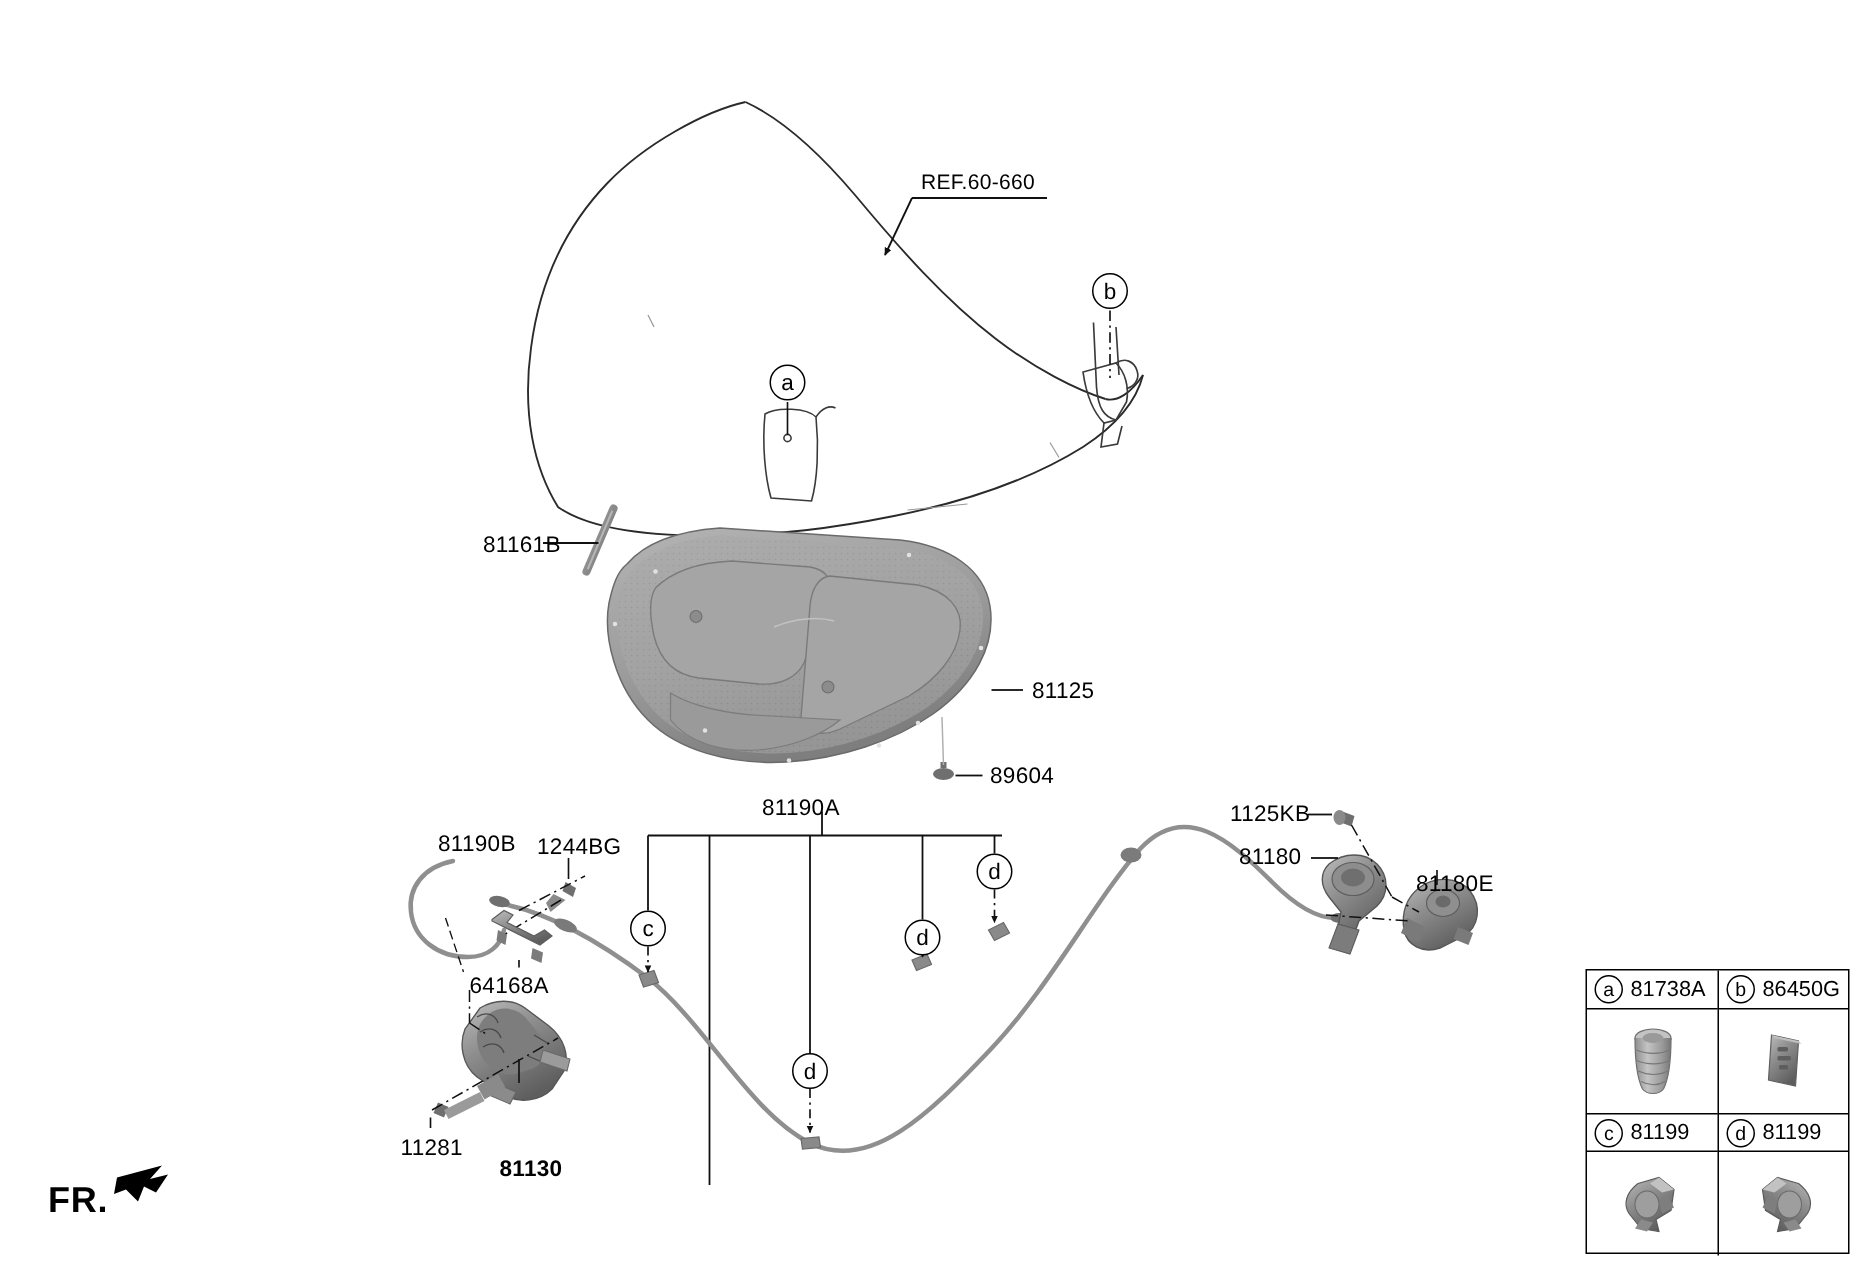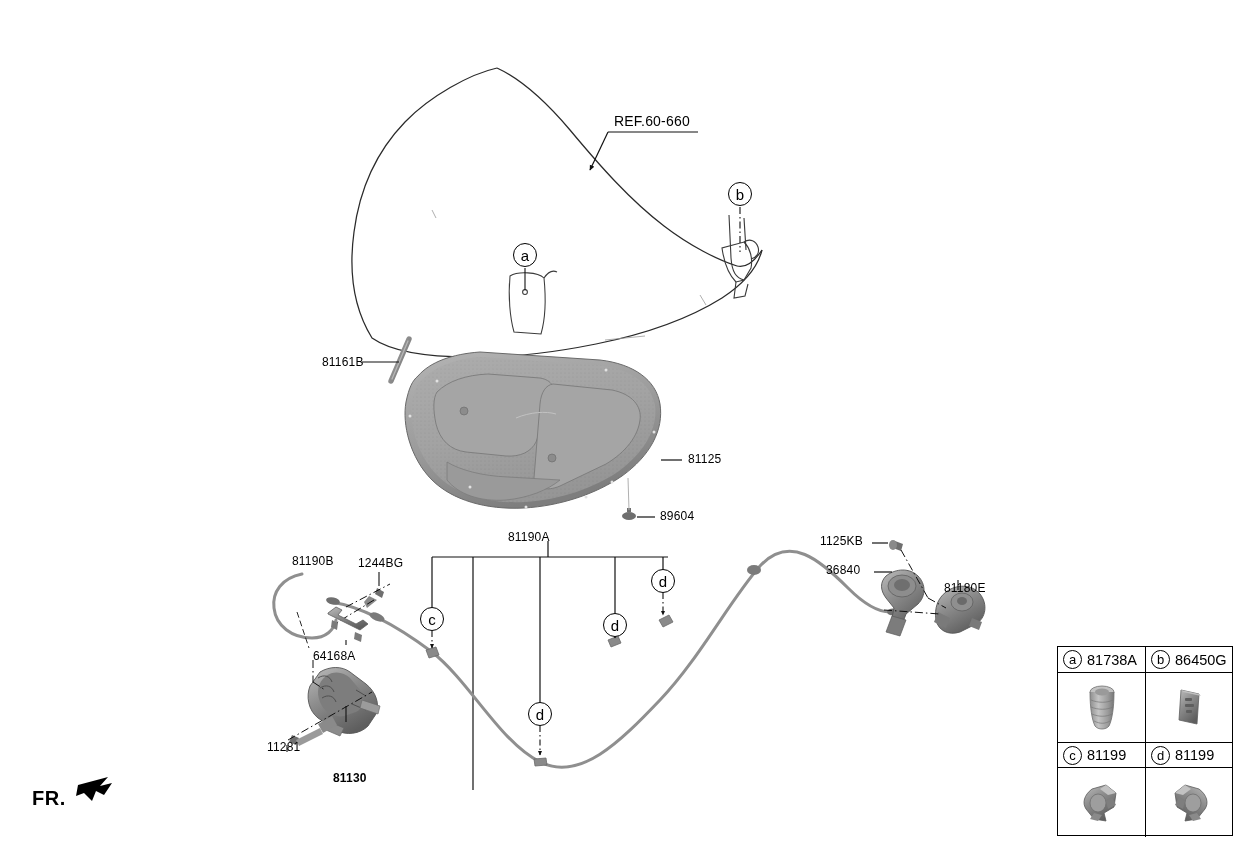--- a/index.html
+++ b/index.html
@@ -4,26 +4,26 @@
 <title>Hood Parts Diagram</title>
 <style>
   html,body{margin:0;padding:0;background:#ffffff;}
   body{
     width:1240px;height:848px;position:relative;overflow:hidden;
     font-family:"Liberation Sans","DejaVu Sans",sans-serif;
     color:#000;
   }
   #diagram{position:absolute;left:0;top:0;width:1240px;height:848px;}
   .lbl{
-    position:absolute;font-size:12px;letter-spacing:.2px;
+    position:absolute;font-size:15px;letter-spacing:.2px;
     white-space:nowrap;color:#000;line-height:1;
   }
   .lbl-ref{font-size:14px;}
   .fr-text{
-    position:absolute;font-size:20px;font-weight:700;letter-spacing:.5px;
+    position:absolute;font-size:24px;font-weight:700;letter-spacing:.5px;
   }
   
   #legend{
     position:absolute;left:1057px;top:646px;width:176px;height:190px;
     border:1.6px solid #000;box-sizing:border-box;
     display:grid;grid-template-columns:1fr 1fr;grid-template-rows:26px 69px 26px 69px;
   }
   #legend .cell{box-sizing:border-box;position:relative;}
   #legend .hdr{
     border-bottom:1.3px solid #000;display:flex;align-items:center;
@@ -318,23 +318,23 @@
 <div class="lbl lbl-ref" style="left:614px;top:114px;">REF.60-660</div>
 
 <div class="lbl" style="left:322px;top:356px;">81161B</div>
 <div class="lbl" style="left:688px;top:453px;">81125</div>
 <div class="lbl" style="left:660px;top:510px;">89604</div>
 <div class="lbl" style="left:508px;top:531px;">81190A</div>
 <div class="lbl" style="left:292px;top:555px;">81190B</div>
 <div class="lbl" style="left:358px;top:557px;">1244BG</div>
 <div class="lbl" style="left:313px;top:650px;text-align:center;">64168A</div>
 <div class="lbl" style="left:333px;top:772px;font-weight:bold;">81130</div>
-<div class="lbl" style="left:267px;top:741px;">11281</div>
+<div class="lbl" style="left:267px;top:758px;">11281</div>
 <div class="lbl" style="left:820px;top:535px;">1125KB</div>
-<div class="lbl" style="left:826px;top:564px;">36840</div>
+<div class="lbl" style="left:826px;top:564px;">81180</div>
 <div class="lbl" style="left:944px;top:566px;margin-top:16px;">81180E</div>
 
 <div class="calloutC" style="left:513px;top:243px;">a</div>
 <div class="calloutC" style="left:728px;top:182px;">b</div>
 <div class="calloutC" style="left:420px;top:607px;">c</div>
 <div class="calloutC" style="left:603px;top:613px;">d</div>
 <div class="calloutC" style="left:651px;top:569px;">d</div>
 <div class="calloutC" style="left:528px;top:702px;">d</div>
 
 <div class="fr-text" style="left:32px;top:787px;">FR.</div>

